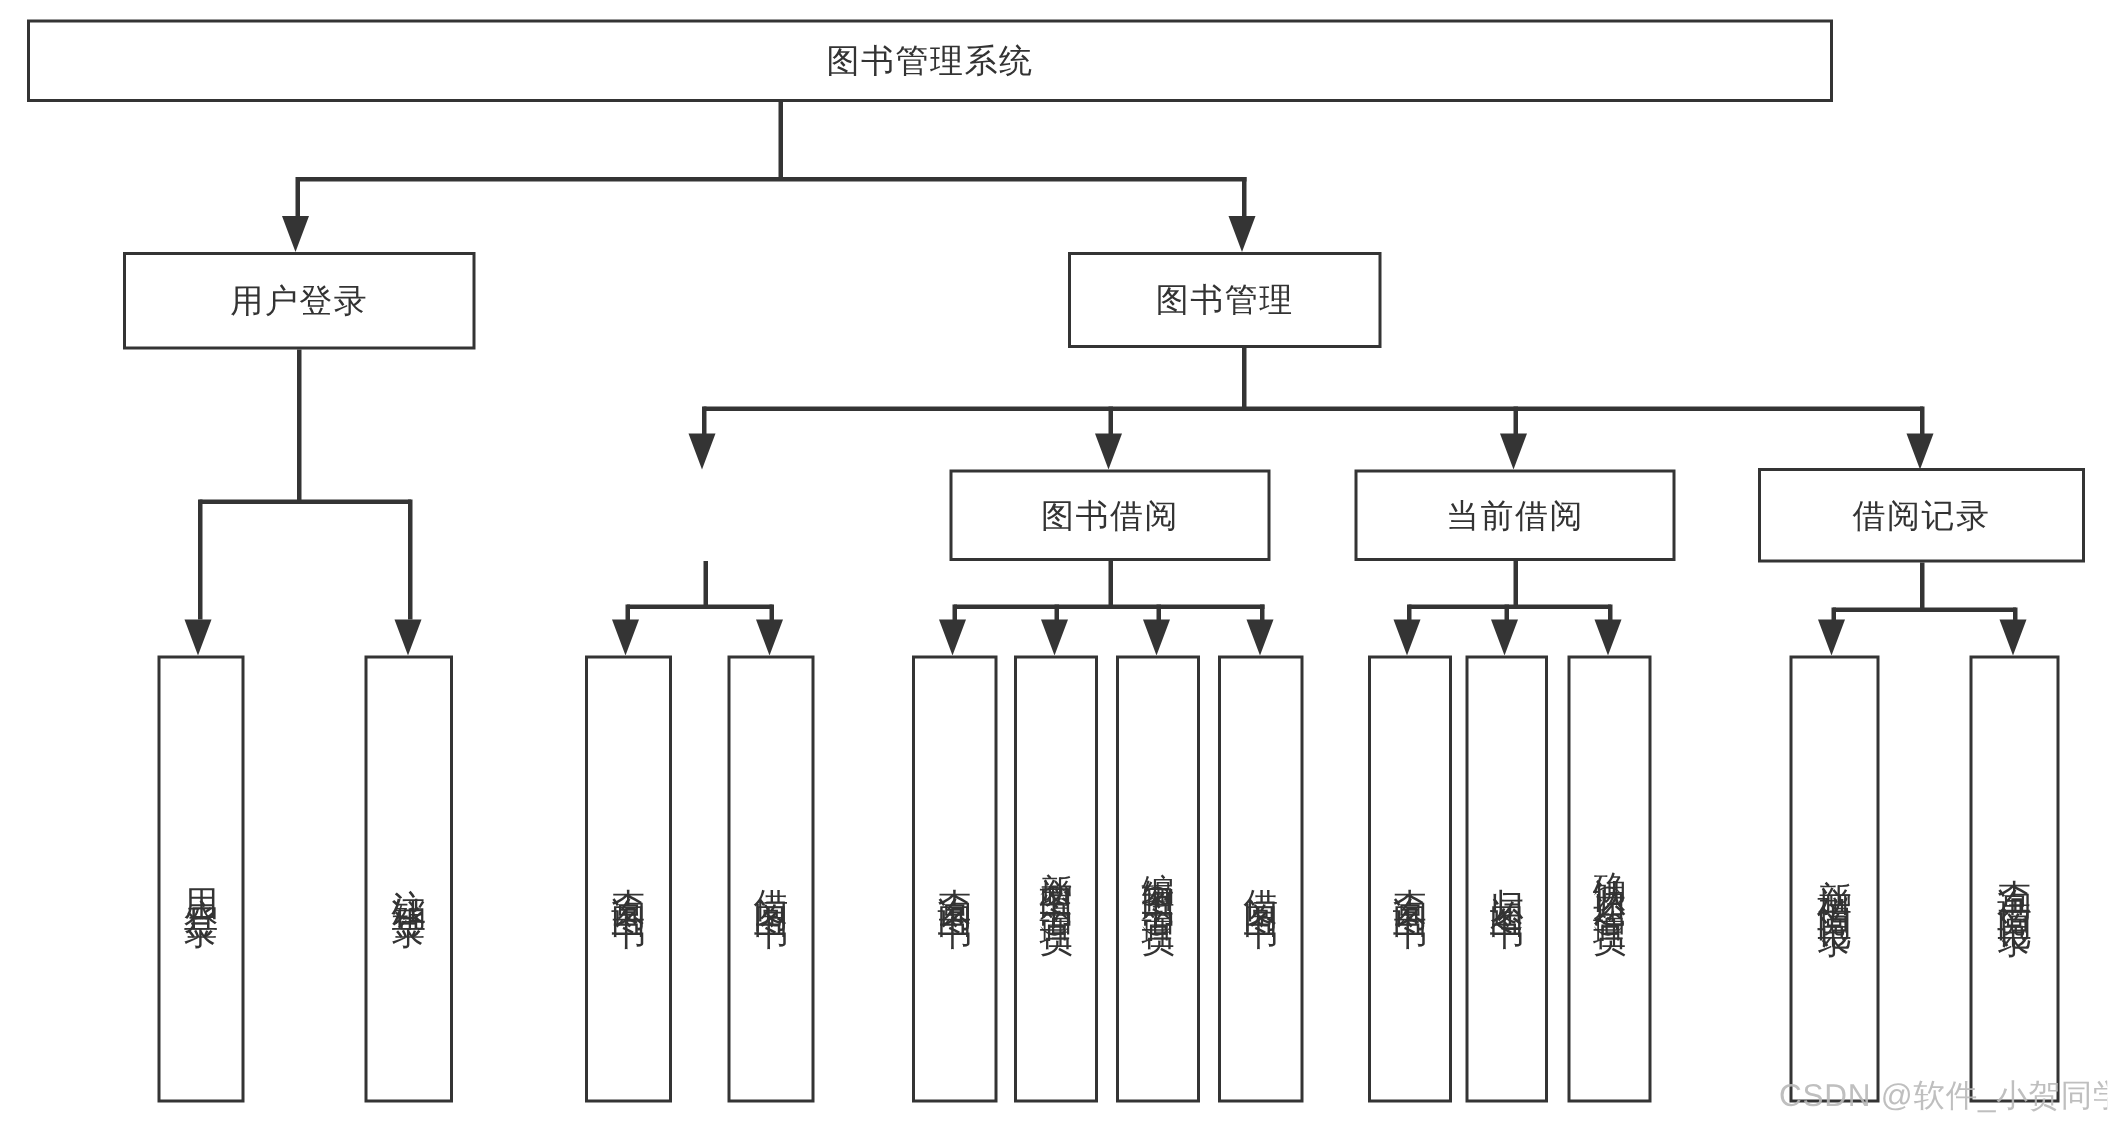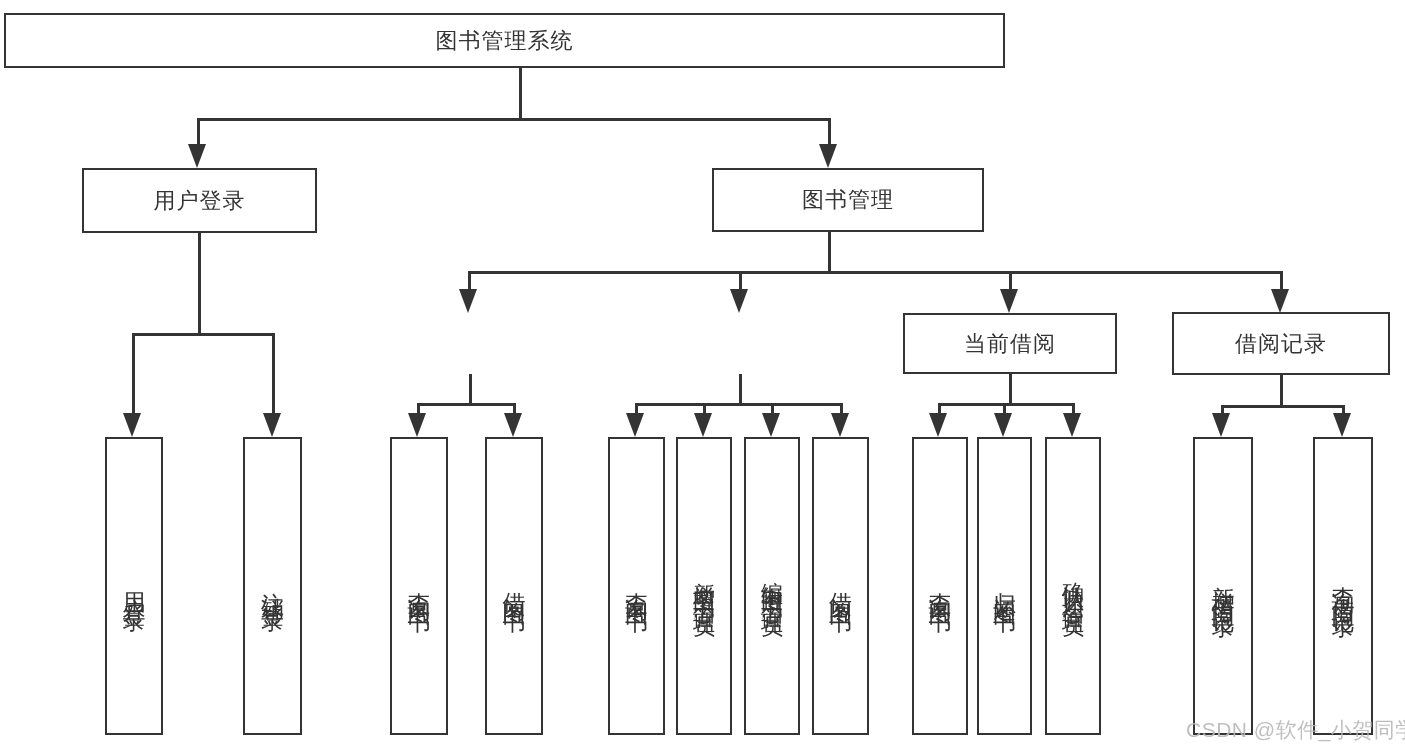--- a/index.html
+++ b/index.html
@@ -38,35 +38,35 @@
     position:absolute;left:1186px;top:716px;z-index:5;
     font-size:21px;color:var(--wm);opacity:.9;letter-spacing:.5px;
     white-space:nowrap;
   }
 </style>
 </head>
 <body>
 
 <div class="stage">
 
-  <div class="node" style="left:4px;top:13px;width:1001px;height:55px">
+  <div class="node" style="left:18px;top:13px;width:1204px;height:55px">
     <span>图书管理系统</span>
   </div>
 
   <div class="vl" style="left:519px;top:68px;height:50px"></div>
   <div class="hl" style="left:198px;top:118px;width:633px"></div>
   <div class="vl" style="left:197px;top:118px;height:28px"></div>
   <div class="tri" style="left:188px;top:144px"></div>
   <div class="vl" style="left:828px;top:118px;height:28px"></div>
   <div class="tri" style="left:819px;top:144px"></div>
 
   <div class="node" style="left:82px;top:168px;width:235px;height:65px">
     <span>用户登录</span>
   </div>
-  <div class="node" style="left:712px;top:168px;width:272px;height:64px">
+  <div class="node" style="left:712px;top:168px;width:209px;height:64px">
     <span>图书管理</span>
   </div>
 
   <div class="vl" style="left:198px;top:233px;height:102px"></div>
   <div class="hl" style="left:133px;top:333px;width:141px"></div>
   <div class="vl" style="left:132px;top:333px;height:80px"></div>
   <div class="tri" style="left:123px;top:413px"></div>
   <div class="vl" style="left:272px;top:333px;height:80px"></div>
   <div class="tri" style="left:263px;top:413px"></div>
 
@@ -74,20 +74,23 @@
   <div class="hl" style="left:469px;top:271px;width:813px"></div>
   <div class="vl" style="left:468px;top:271px;height:22px"></div>
   <div class="tri" style="left:459px;top:289px"></div>
   <div class="vl" style="left:739px;top:271px;height:22px"></div>
   <div class="tri" style="left:730px;top:289px"></div>
   <div class="vl" style="left:1009px;top:271px;height:22px"></div>
   <div class="tri" style="left:1000px;top:289px"></div>
   <div class="vl" style="left:1280px;top:271px;height:22px"></div>
   <div class="tri" style="left:1271px;top:289px"></div>
 
+  <div class="node" style="left:633px;top:313px;width:214px;height:61px">
+    <span>图书借阅</span>
+  </div>
   <div class="node" style="left:1172px;top:312px;width:218px;height:63px">
     <span>借阅记录</span>
   </div>
   <div class="node" style="left:903px;top:313px;width:214px;height:61px">
     <span>当前借阅</span>
   </div>
 
   <div class="vl" style="left:469px;top:374px;height:31px"></div>
   <div class="hl" style="left:418px;top:403px;width:97px"></div>
   <div class="vl" style="left:417px;top:403px;height:14px"></div>

